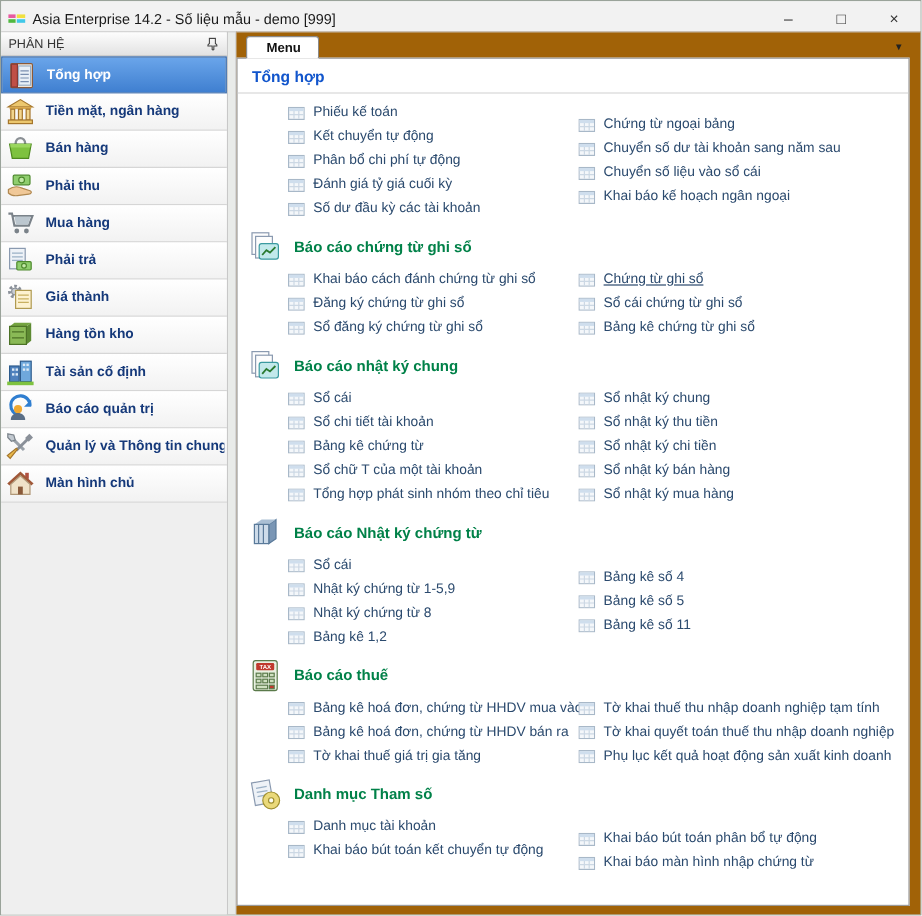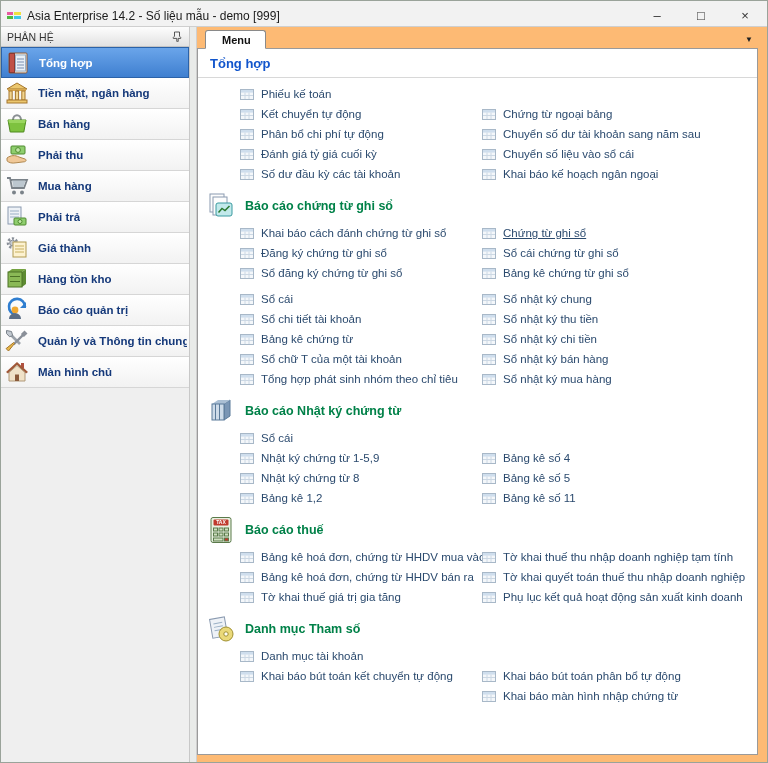--- a/index.html
+++ b/index.html
@@ -28,33 +28,33 @@
   .sb-icon { width:26px; height:26px; flex:0 0 26px; display:inline-flex; }
   .sb-label { font-weight:bold; font-size:11.5px; color:var(--sidebar-text,#15397a); white-space:nowrap; overflow:hidden; }
   .sb-item.selected { background:linear-gradient(#6aa5ea,var(--selected-item,#3f7fd0)); border:1px solid #2b62a8; border-bottom:1px solid #2b62a8; }
   .sb-item.selected .sb-label { color:#fff; }
   .sb-fill { flex:1; background:#efefef; }
 
   
   .splitter { width:7px; flex:0 0 7px; background:#e9ebe9; border-right:1px solid #cfcfcf; border-top:1px solid #cfcfcf; cursor:col-resize; }
 
   
-  .main { flex:1; display:flex; flex-direction:column; padding:0 9px 7px 0; background:#fdba74; min-width:0; border-top:1px solid #cfcfcf; }
+  .main { flex:1; display:flex; flex-direction:column; padding:0 9px 7px 0; background:#a16207; min-width:0; border-top:1px solid #cfcfcf; }
   .tabbar { height:21px; flex:0 0 21px; display:flex; align-items:flex-end; position:relative; }
   .tab { height:19px; background:#fff; border:1px solid #8a8a8a; border-bottom:1px solid #fff; border-radius:3px 3px 0 0; padding:0 14px 0 16px; font-size:11px; font-weight:bold; color:#111; display:flex; align-items:center; margin-left:8px; position:relative; z-index:2; margin-bottom:-1px; cursor:default; }
   .tab-arrow { margin-left:auto; font-size:8px; color:#222; padding:0 5px 4px 0; cursor:pointer; }
   .content { flex:1; background:#fff; border:1px solid #9a9a9a; overflow:hidden; position:relative; z-index:1; }
   .page-title { font-size:13px; font-weight:bold; color:var(--page-title,#1155cc); padding:7px 12px 6px; border-bottom:1px solid #d8d8d8; }
 
   
   .section { margin-top:6px; }
   .sec-hdr { display:flex; align-items:center; gap:9px; padding-left:8px; height:31px; }
   .sec-icon { width:30px; height:30px; flex:0 0 30px; display:inline-flex; }
   .sec-title { font-size:12.5px; font-weight:bold; color:var(--section-title,#008148); cursor:default; }
-  .sec-cols { display:flex; padding-left:42px; margin-top:2px; align-items:flex-end; }
+  .sec-cols { display:flex; padding-left:42px; margin-top:2px; align-items:center; }
   .col-left { width:242px; flex:0 0 242px; }
   .col-right { flex:1; min-width:0; }
   .menu-item { height:20px; display:flex; align-items:center; gap:7px; font-size:11.5px; color:var(--item-text,#2b4a6e); white-space:nowrap; cursor:pointer; }
   .menu-item .mi-icon { width:14px; height:11px; flex:0 0 14px; display:inline-flex; }
   .menu-item.hovered .mi-label { text-decoration:underline; }
 </style>
 </head>
 <body>
 
 <div class="window">
@@ -180,20 +180,38 @@
                 <rect x="4" y="6" width="14" height="15" fill="#8ab956" stroke="#4c7226"></rect>
                 <line x1="6" y1="10.5" x2="16" y2="10.5" stroke="#4c7226"></line>
                 <line x1="6" y1="15.5" x2="16" y2="15.5" stroke="#4c7226"></line>
               </svg>
             </span>
             <span class="sb-label">Hàng tồn kho</span>
           </div>
           <div class="sb-item">
             <span class="sb-icon">
               <svg width="26" height="26" viewBox="0 0 26 26">
+                <rect x="4" y="8" width="8" height="13" fill="#4f81bd" stroke="#2c5a8c"></rect>
+                <rect x="13" y="4" width="9" height="17" fill="#6fa8dc" stroke="#2c5a8c"></rect>
+                <rect x="6" y="10" width="2" height="2" fill="#dce9f5"></rect>
+                <rect x="9" y="10" width="2" height="2" fill="#dce9f5"></rect>
+                <rect x="6" y="14" width="2" height="2" fill="#dce9f5"></rect>
+                <rect x="9" y="14" width="2" height="2" fill="#dce9f5"></rect>
+                <rect x="15" y="6" width="2" height="2" fill="#dce9f5"></rect>
+                <rect x="18" y="6" width="2" height="2" fill="#dce9f5"></rect>
+                <rect x="15" y="10" width="2" height="2" fill="#dce9f5"></rect>
+                <rect x="18" y="10" width="2" height="2" fill="#dce9f5"></rect>
+                <rect x="2" y="21" width="22" height="3" fill="#7ec23f"></rect>
+              </svg>
+            </span>
+            <span class="sb-label">Tài sản cố định</span>
+          </div>
+          <div class="sb-item">
+            <span class="sb-icon">
+              <svg width="26" height="26" viewBox="0 0 26 26">
                 <path d="M21 10a8 8 0 1 0-9 7.8" fill="none" stroke="#2f7ed0" stroke-width="2.6"></path>
                 <path d="M22 5v6h-6z" fill="#2f7ed0"></path>
                 <circle cx="11" cy="13" r="3.4" fill="#f0a830"></circle>
                 <path d="M5 22c0-4 3-5.8 6-5.8s6 1.8 6 5.8z" fill="#5a6e86"></path>
               </svg>
             </span>
             <span class="sb-label">Báo cáo quản trị</span>
           </div>
           <div class="sb-item">
             <span class="sb-icon">
@@ -435,20 +453,31 @@
                         <line x1="5" y1="3.6" x2="5" y2="10" stroke="#ccd8e4"></line>
                         <line x1="9" y1="3.6" x2="9" y2="10" stroke="#ccd8e4"></line>
                       </svg>
                     </span>
                     <span class="mi-label">Bảng kê chứng từ ghi sổ</span>
                   </div>
                 </div>
               </div>
             </div>
             <div class="section">
+              <div class="sec-hdr">
+                <span class="sec-icon">
+                  <svg width="30" height="30" viewBox="0 0 30 30">
+                    <rect x="4" y="3" width="14" height="18" fill="#fdfdfd" stroke="#8a9ab0"></rect>
+                    <rect x="7" y="6" width="14" height="18" fill="#fdfdfd" stroke="#8a9ab0"></rect>
+                    <rect x="10" y="12" width="16" height="13" rx="2" fill="#c2e9eb" stroke="#3a9aa0"></rect>
+                    <path d="M12.5 21.5l3.5-4 3 2 4.5-4.5" fill="none" stroke="#2a7a30" stroke-width="1.5"></path>
+                  </svg>
+                </span>
+                <span class="sec-title">Báo cáo nhật ký chung</span>
+              </div>
               <div class="sec-cols">
                 <div class="col-left">
                   <div class="menu-item">
                     <span class="mi-icon">
                       <svg width="14" height="11" viewBox="0 0 14 11">
                         <rect x="0.5" y="0.5" width="13" height="10" fill="#f4f7fa" stroke="#a8b8c8"></rect>
                         <rect x="1" y="1" width="12" height="2.6" fill="#cfdeed"></rect>
                         <line x1="1" y1="6.5" x2="13" y2="6.5" stroke="#ccd8e4"></line>
                         <line x1="5" y1="3.6" x2="5" y2="10" stroke="#ccd8e4"></line>
                         <line x1="9" y1="3.6" x2="9" y2="10" stroke="#ccd8e4"></line>

